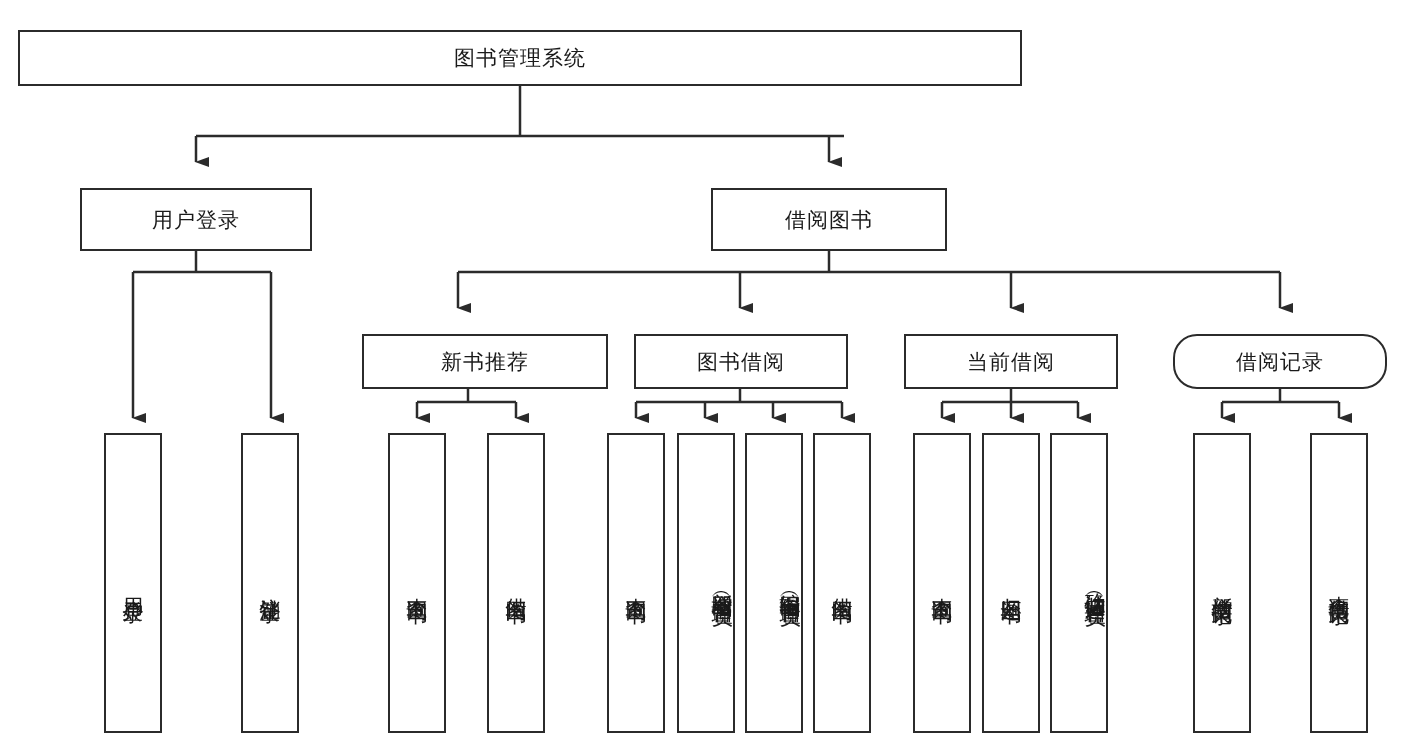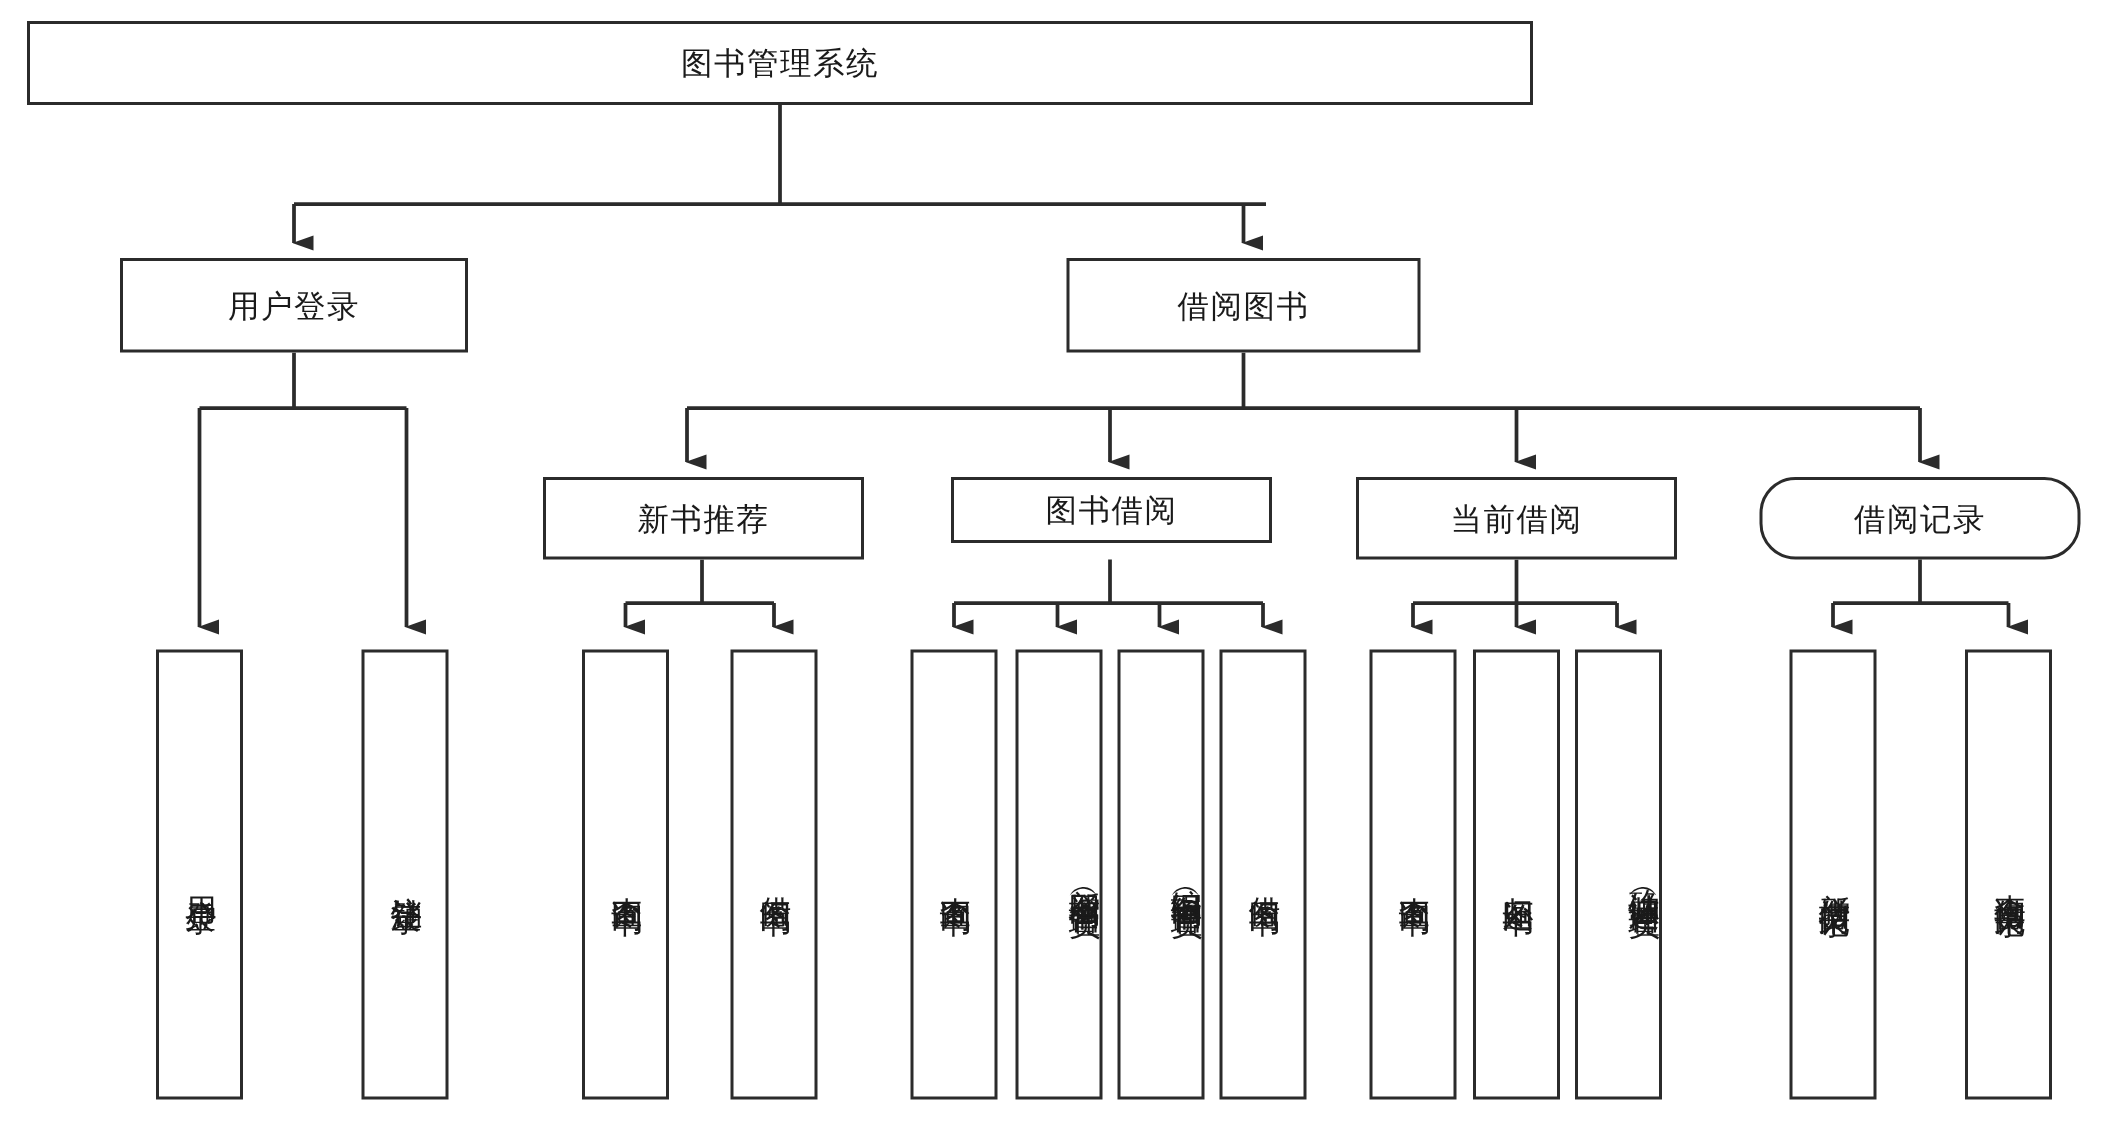--- a/index.html
+++ b/index.html
@@ -23,20 +23,21 @@
     border: 2px solid #2b2b2b;
     background: #ffffff;
     display: flex;
     align-items: center;
     justify-content: center;
     color: #1a1a1a;
   }
   .node.horiz {
     font-size: 21px;
     letter-spacing: 1px;
+    margin-top: 16px;
   }
   .node.vert {
     writing-mode: vertical-rl;
     text-orientation: upright;
     font-size: 21px;
     letter-spacing: 2px;
     padding-top: 4px;
     align-items: flex-start;
     justify-content: center;
   }
@@ -126,24 +127,24 @@
     <span>图书管理系统</span>
   </div>
 
   <div class="node horiz" style="left:80px; top:172px; width:232px; height:63px;">
     <span>用户登录</span>
   </div>
   <div class="node horiz" style="left:711px; top:172px; width:236px; height:63px;">
     <span>借阅图书</span>
   </div>
 
-  <div class="node horiz" style="left:362px; top:318px; width:214px; height:55px;">
+  <div class="node horiz" style="left:362px; top:318px; width:246px; height:55px;">
     <span>新书推荐</span>
   </div>
-  <div class="node horiz" style="left:634px; top:318px; width:214px; height:44px;">
+  <div class="node horiz" style="left:634px; top:318px; width:214px; height:55px;">
     <span>图书借阅</span>
   </div>
   <div class="node horiz" style="left:904px; top:318px; width:214px; height:55px;">
     <span>当前借阅</span>
   </div>
   <div class="node horiz" style="left:1173px; top:318px; width:214px; height:55px;border-radius:24px;">
     <span>借阅记录</span>
   </div>
 
   <div class="node vert center-text" style="left:104px; top:433px; width:58px; height:300px;">

